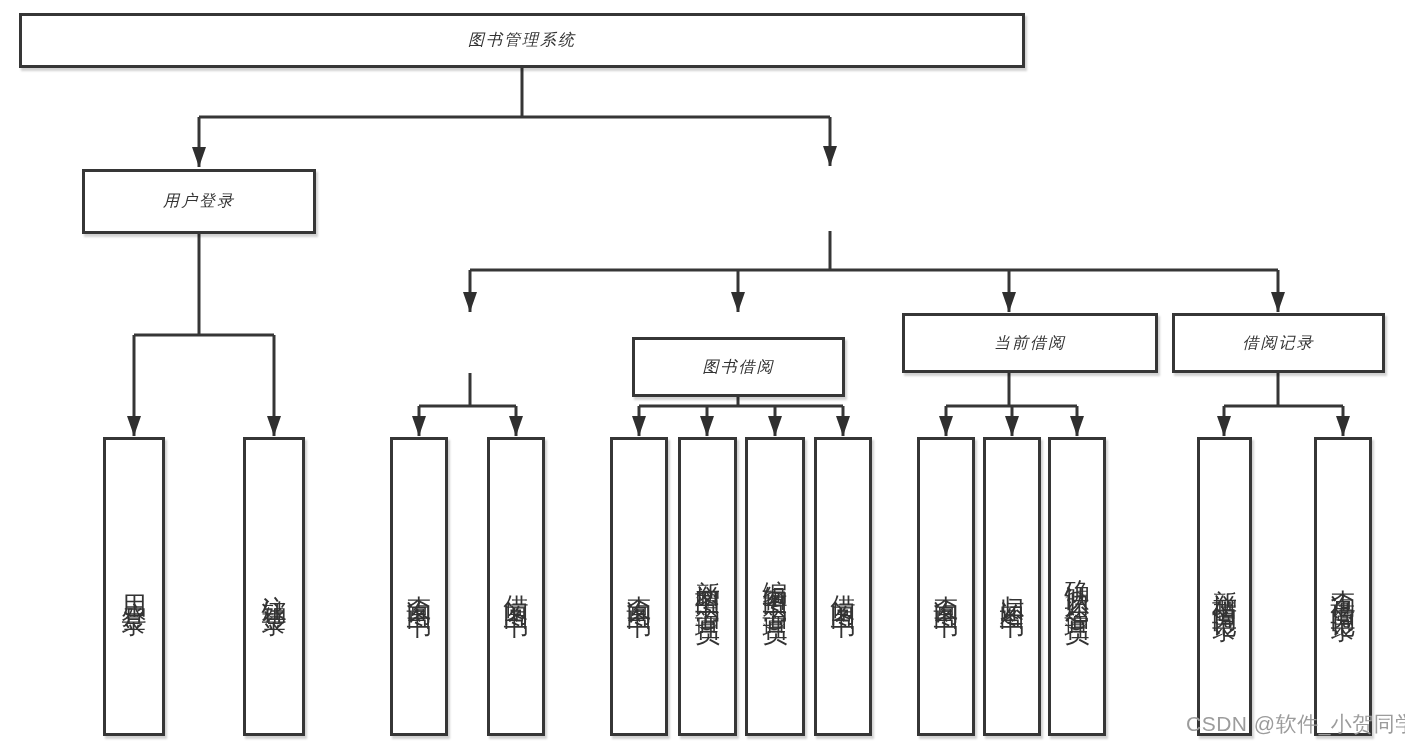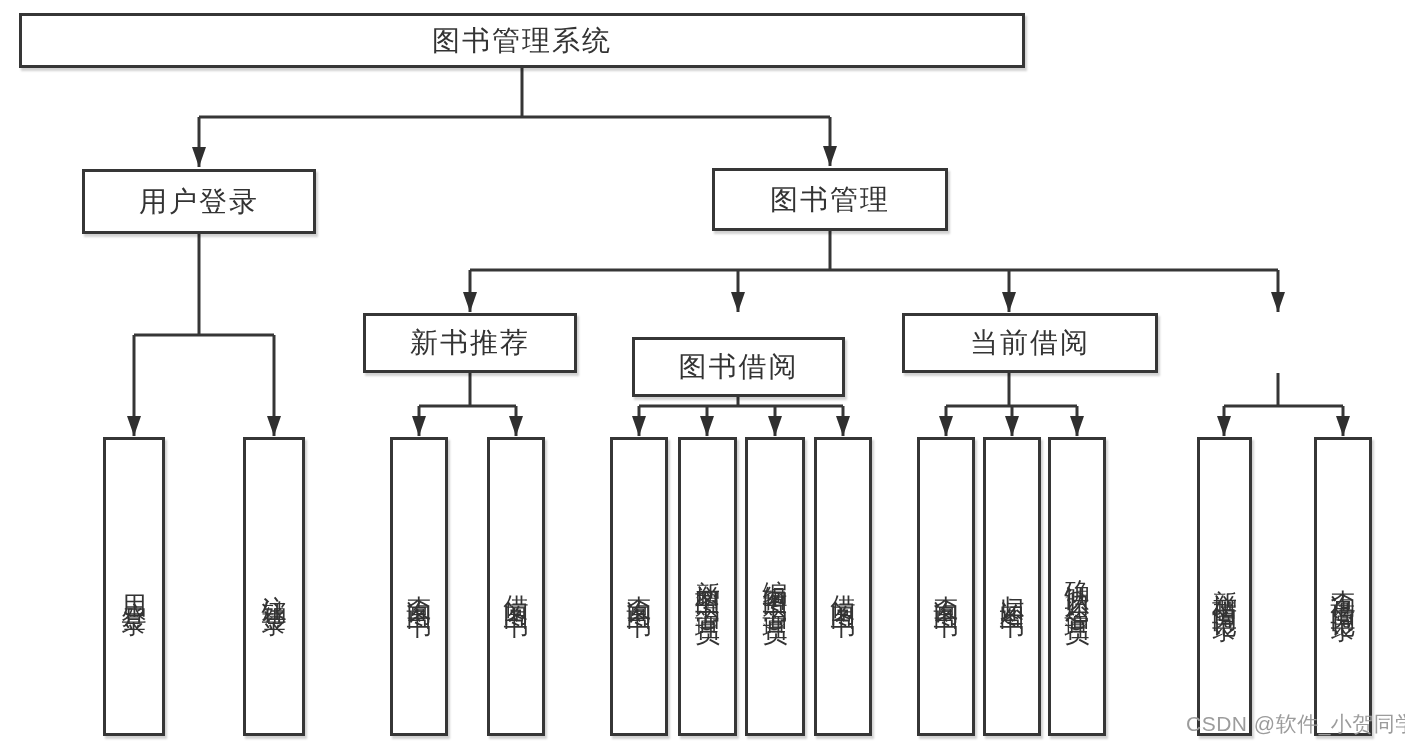--- a/index.html
+++ b/index.html
@@ -6,21 +6,21 @@
   .stage{
     position:relative;width:1405px;height:747px;background:#ffffff;overflow:hidden;
     font-family:"Liberation Sans", sans-serif;color:#333333;
   }
   .wires{position:absolute;left:0;top:0;width:1405px;height:747px;}
   .node{
     position:absolute;box-sizing:border-box;background:#ffffff;
     border:3px solid #363636;display:flex;align-items:center;justify-content:center;
     box-shadow:2px 3px 2px rgba(0,0,0,0.18);z-index:2;text-align:center;
   }
-  .h-node{font-size:28px;letter-spacing:2px;white-space:nowrap;}
+  .h-node{font-size:16px;letter-spacing:2px;white-space:nowrap;font-style:italic;}
   .v-node{
     writing-mode:vertical-rl;text-orientation:mixed;
     font-size:25px;line-height:1;letter-spacing:6px;
   }
   .watermark{
     position:absolute;left:1186px;top:710px;z-index:4;
     font-size:21px;color:#9c9c9c;white-space:nowrap;letter-spacing:0.5px;
   }
 </style>
 </head>
@@ -74,25 +74,24 @@
       <path d="M1278,373 V406"></path>
       <path d="M1224,406 H1343"></path>
       <path d="M1224,406 V436" marker-end="url(#arrow)"></path>
       <path d="M1343,406 V436" marker-end="url(#arrow)"></path>
     </g>
   </svg>
 
   <div class="node h-node" style="left:19px;top:13px;width:1006px;height:55px;">图书管理系统</div>
 
   <div class="node h-node" style="left:82px;top:169px;width:234px;height:65px;">用户登录</div>
-  <div class="node h-node" style="left:712px;top:168px;width:236px;height:63px;">图书管理</div>
 
-  <div class="node h-node" style="left:363px;top:313px;width:214px;height:60px;">新书推荐</div>
   <div class="node h-node" style="left:632px;top:313px;width:213px;height:60px;margin-top:24px;">图书借阅</div>
   <div class="node h-node" style="left:902px;top:313px;width:256px;height:60px;">当前借阅</div>
+  <div class="node h-node" style="left:1172px;top:313px;width:213px;height:60px;">借阅记录</div>
 
   <div class="node v-node" style="left:103px;top:437px;width:62px;height:299px;">用户登录</div>
   <div class="node v-node" style="left:243px;top:437px;width:62px;height:299px;">注销登录</div>
 
   <div class="node v-node" style="left:390px;top:437px;width:58px;height:299px;">查询图书</div>
   <div class="node v-node" style="left:487px;top:437px;width:58px;height:299px;">借阅图书</div>
 
   <div class="node v-node" style="left:610px;top:437px;width:58px;height:299px;">查询图书</div>
   <div class="node v-node" style="left:678px;top:437px;width:59px;height:299px;">新增图书（管理员）</div>
   <div class="node v-node" style="left:745px;top:437px;width:60px;height:299px;">编辑图书（管理员）</div>

